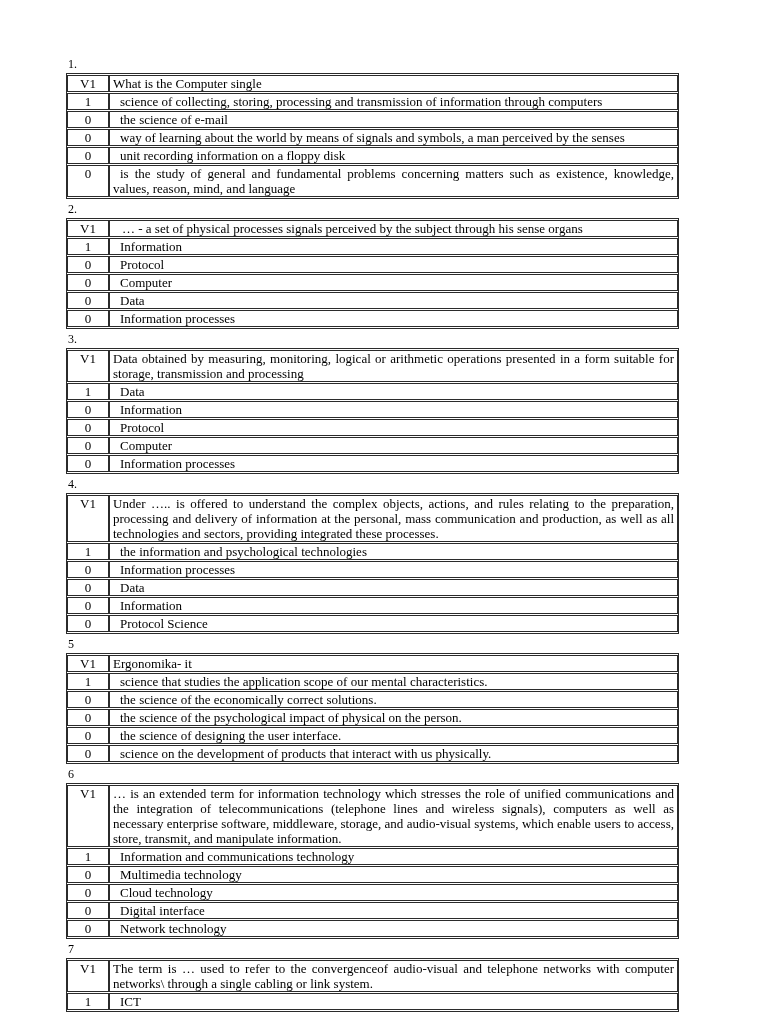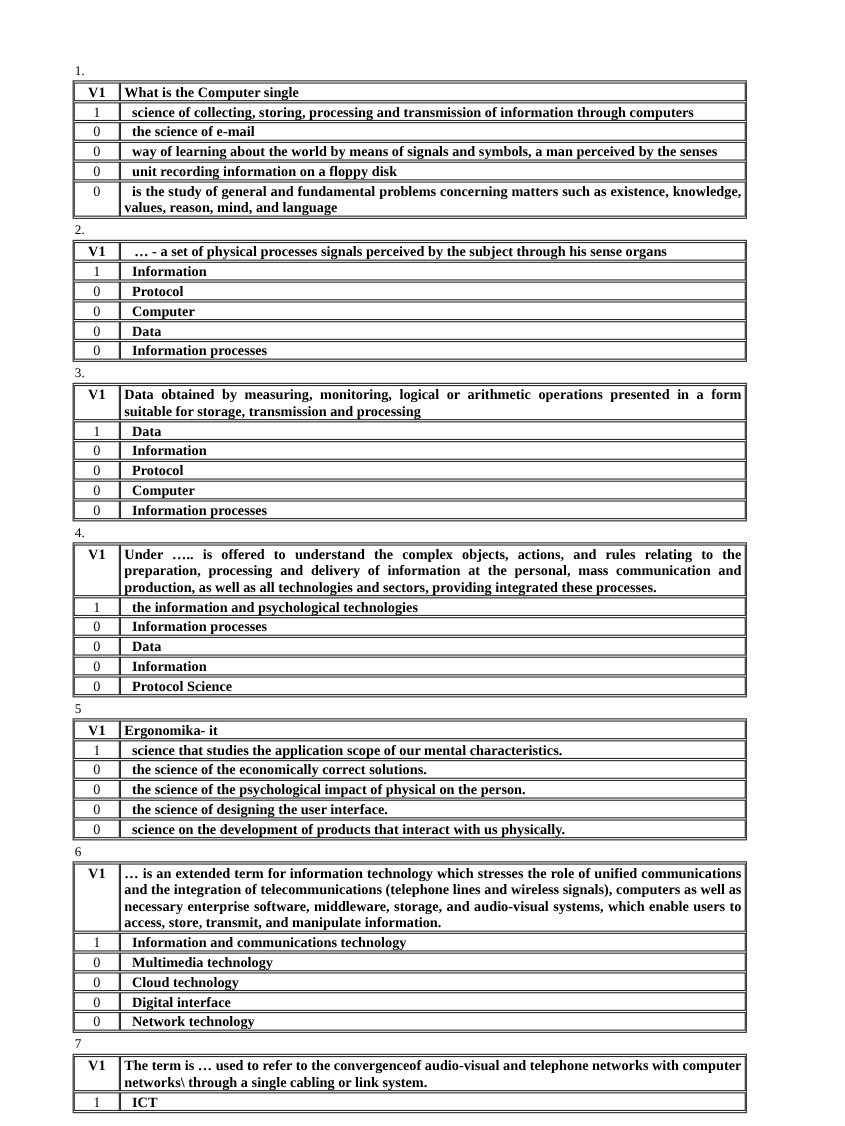--- a/index.html
+++ b/index.html
@@ -43,24 +43,23 @@
     padding: 0 3px;
     vertical-align: top;
     overflow: hidden;
   }
   td.vcol {
     width: 34px;
     text-align: center;
   }
   td.qcell {
     text-align: justify;
-    font-weight: bold;
   }
   td.head {
-    font-weight: bold;
+    font-weight: normal;
   }
   td.ans {
     text-indent: 7px;
   }
   td.ind2 {
     text-indent: 9px;
   }
 </style>
 </head>
 <body>

